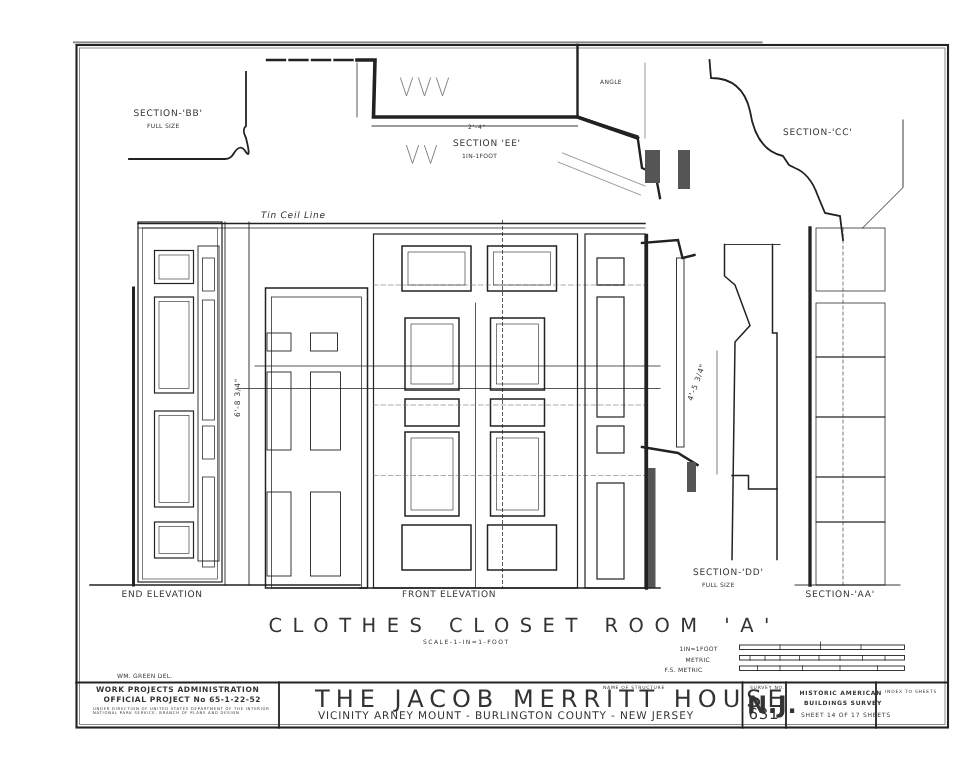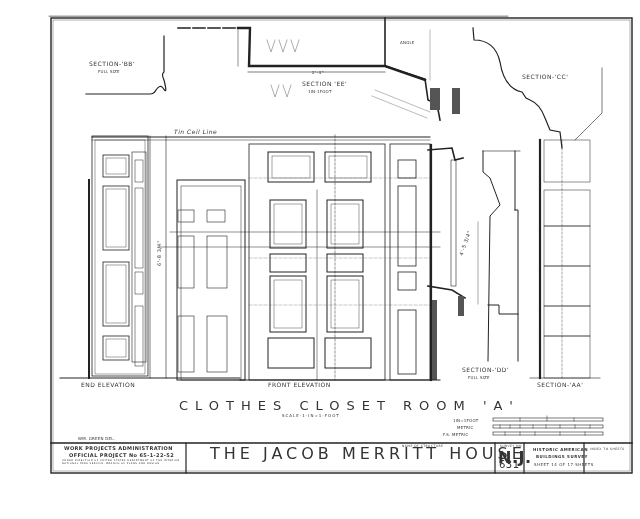--- a/index.html
+++ b/index.html
@@ -1,17 +1,17 @@
 <!DOCTYPE html>
 <html><head>
 <meta charset="utf-8">
 <style>
   html, body { margin:0; padding:0; background:#fff; }
   body { width:640px; height:519px; position:relative; overflow:hidden; font-family:"DejaVu Sans", sans-serif; color:#222; }
-  .sheet { position:absolute; left:0; top:0; width:640px; height:428px; }
+  .sheet { position:absolute; left:0; top:12px; width:640px; height:428px; }
   .lbl { position:absolute; font-family:"DejaVu Sans", sans-serif; color:#333; white-space:nowrap; letter-spacing:0.5px; }
   .s6 { font-size:6px; }
   .s4 { font-size:4px; letter-spacing:0.2px; }
   .big { font-size:13px; letter-spacing:7px; font-weight:normal; }
   .title { font-size:16px; letter-spacing:4px; }
 </style>
 </head>
 <body>
 
 <div class="sheet">
@@ -173,20 +173,21 @@
 <div class="lbl s4" style="left:443px;top:432px">F.S. METRIC</div>
 
 <div class="lbl s4" style="left:78px;top:436px">WM. GREEN  DEL.</div>
 
 <div class="lbl" style="left:64px;top:445px;font-size:5px;font-weight:bold;letter-spacing:0.4px">WORK PROJECTS ADMINISTRATION</div>
 <div class="lbl" style="left:69px;top:452px;font-size:5px;font-weight:bold;letter-spacing:0.4px">OFFICIAL PROJECT No 65-1-22-52</div>
 <div class="lbl" style="left:62px;top:459px;font-size:2.5px;width:120px;white-space:normal;line-height:3px">UNDER DIRECTION OF UNITED STATES DEPARTMENT OF THE INTERIOR NATIONAL PARK SERVICE, BRANCH OF PLANS AND DESIGN</div>
 
 <div class="lbl" style="left:402px;top:444px;font-size:3px">NAME OF STRUCTURE</div>
 <div class="lbl title" style="left:210px;top:444px">THE JACOB MERRITT HOUSE</div>
+<div class="lbl" style="left:212px;top:461px;font-size:7px;letter-spacing:0.6px">VICINITY ARNEY MOUNT - BURLINGTON COUNTY - NEW JERSEY</div>
 
 <div class="lbl" style="left:500px;top:444px;font-size:3px">SURVEY NO.</div>
 <div class="lbl" style="left:498px;top:448px;font-size:16px;font-weight:bold">N.J.</div>
 <div class="lbl" style="left:499px;top:459px;font-size:10px;font-weight:normal">631</div>
 
 <div class="lbl" style="left:533px;top:447px;font-size:4px;font-weight:bold">HISTORIC AMERICAN</div>
 <div class="lbl" style="left:536px;top:454px;font-size:4px;font-weight:bold">BUILDINGS SURVEY</div>
 <div class="lbl" style="left:534px;top:462px;font-size:4px">SHEET 14 OF 17 SHEETS</div>
 <div class="lbl" style="left:590px;top:447px;font-size:3px">INDEX TO SHEETS</div>
 

